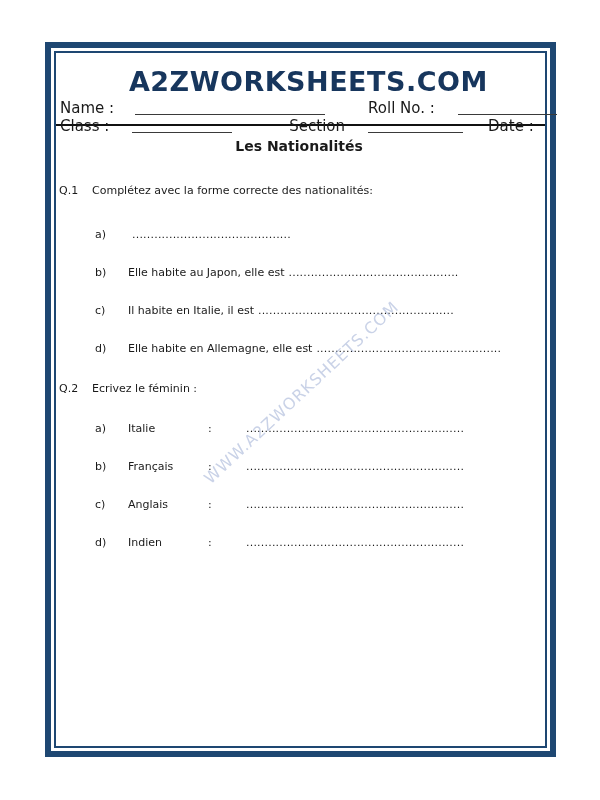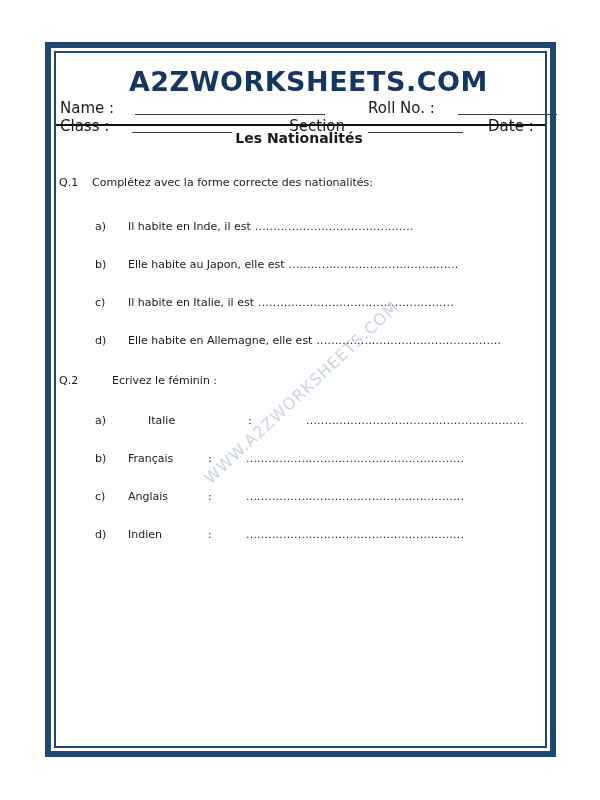--- a/index.html
+++ b/index.html
@@ -34,23 +34,23 @@
   .site-title{font-size:27px; font-weight:bold; color:var(--title);
     text-align:center; letter-spacing:.5px; line-height:30px;}
   .frow{display:flex; align-items:flex-end; font-size:15px; margin-top:5px; line-height:13px;gap:19px;}
   .flbl{white-space:nowrap;}
   .fline{border-bottom:1px solid #3a3a3a; height:12px;}
   .w190{width:190px; margin-left:2px;} .w100{width:100px; margin-left:4px;}
   .w95{width:95px; margin-left:4px;} .fl1{flex:1; margin-left:4px;}
   .ml8{margin-left:24px;} .ml38{margin-left:38px;text-align:right;} .ml6{margin-left:6px;}
   
   .content{position:relative; padding:0 6px 0 3px; font-size:11px; line-height:16px;}
-  .ws-title{text-align:center; font-weight:bold; font-size:14px; line-height:17px; margin-top:4px;}
+  .ws-title{text-align:center; font-weight:bold; font-size:14px; line-height:17px; margin-top:12px;}
   .row{display:flex; margin-top:22px;}
-  .mt28{margin-top:28px;} .mt24{margin-top:24px;gap:20px;}
+  .mt28{margin-top:28px;} .mt24{margin-top:24px;}
   .qnum{width:33px; flex:none;}
   .qprompt{flex:1;}
   .item{margin-left:36px;}
   .ltr{width:33px; flex:none;}
   .itext{white-space:nowrap;}
   .dots{margin-left:4px; letter-spacing:.2px; overflow:hidden; white-space:nowrap;}
   .word{width:80px; flex:none;}
   .colon{width:34px; flex:none;}
   .watermark{position:absolute; left:116px; top:330px; transform:rotate(-43deg);
     font-size:16px; letter-spacing:1px; color:var(--watermark); opacity:.62;
@@ -85,21 +85,20 @@
 
     <div class="content">
       <div class="ws-title">Les Nationalités</div>
 
       <div class="row mt28">
         <span class="qnum">Q.1</span>
         <span class="qprompt">Complétez avec la forme correcte des nationalités:</span>
       </div>
       <div class="row item mt28">
         <span class="ltr">a)</span>
-        <span class="itext">Il habite en Inde, il est</span>
         <span class="dots">...........................................</span>
       </div>
       <div class="row item">
         <span class="ltr">b)</span>
         <span class="itext">Elle habite au Japon, elle est</span>
         <span class="dots">..............................................</span>
       </div>
       <div class="row item">
         <span class="ltr">c)</span>
         <span class="itext">Il habite en Italie, il est</span>

